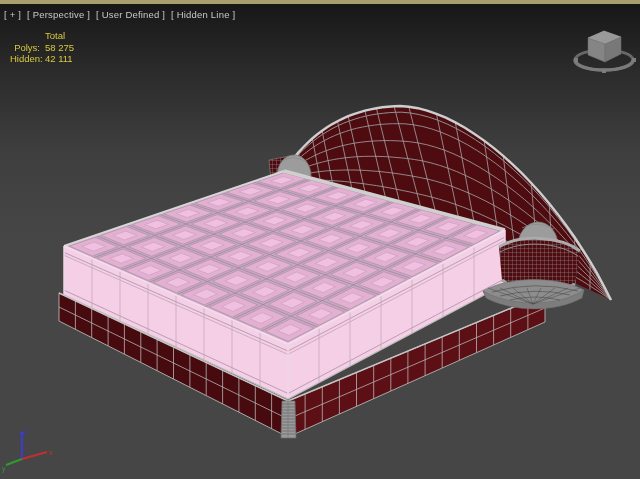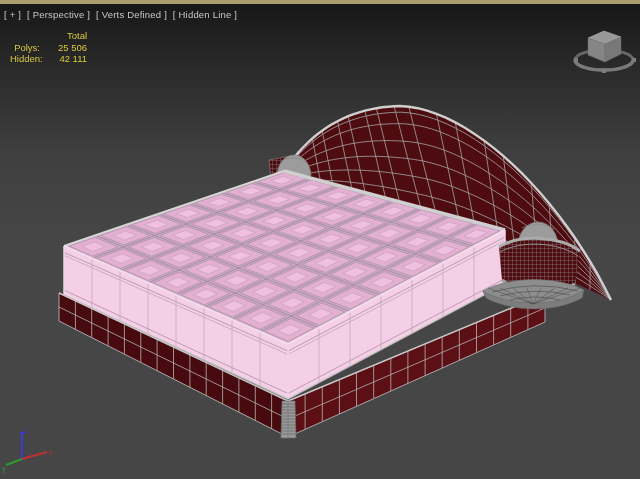--- a/index.html
+++ b/index.html
@@ -4,22 +4,22 @@
 <style>
   html,body{margin:0;padding:0;}
   body{width:640px;height:479px;overflow:hidden;position:relative;
        font-family:"Liberation Sans", sans-serif;}
   #viewport{position:absolute;left:0;top:0;width:640px;height:479px;}
   #active-border{position:absolute;left:0;top:0;width:640px;height:4px;}
   #scene{position:absolute;left:0;top:0;}
   #vp-label{position:absolute;left:4px;top:9px;font-size:9.5px;letter-spacing:.2px;white-space:nowrap;}
   #vp-label span{margin-right:3px;cursor:default;}
   #stats{position:absolute;left:10px;top:30px;font-size:9.5px;line-height:11.5px;}
-  .stat-row{display:flex;justify-content:space-between;}
-  .stat-label{width:30px;text-align:right;margin-right:18px;}
+  .stat-row{display:flex;}
+  .stat-label{width:30px;text-align:right;margin-right:5px;}
   .stat-value{text-align:left;}
   svg text{font-family:"Liberation Sans", sans-serif;}
 </style>
 </head>
 <body style="background: linear-gradient(rgb(22, 22, 22) 0%, rgb(42, 42, 42) 14%, rgb(63, 63, 63) 32%, rgb(70, 70, 70) 50%, rgb(70, 70, 70) 100%);">
 
 <div id="viewport">
 
   <svg id="scene" width="640" height="479" viewBox="0 0 640 479">
     <g>
@@ -314,31 +314,31 @@
           <path d="M0 0H4M0 0V4" stroke="#9a9a9a" stroke-width="0.6" fill="none"></path>
         </pattern>
       </defs>
     </svg>
 
   <div id="active-border" style="background: rgb(168, 158, 110);"></div>
 
   <div id="vp-label" style="color: rgb(200, 200, 200);">
     <span>[ + ]</span>
     <span>[ Perspective ]</span>
-    <span>[ Verts Defined ]</span>
+    <span>[ User Defined ]</span>
     <span>[ Hidden Line ]</span>
   </div>
 
   <div id="stats" style="color: rgb(217, 201, 63);">
     <div class="stat-row">
       <div class="stat-label"></div>
       <div class="stat-value">Total</div>
     </div>
     <div class="stat-row">
       <div class="stat-label">Polys:</div>
-      <div class="stat-value">25 506</div>
+      <div class="stat-value">58 275</div>
     </div>
     <div class="stat-row">
       <div class="stat-label">Hidden:</div>
       <div class="stat-value">42 111</div>
     </div>
   </div>
 </div>
 
 </body></html>

